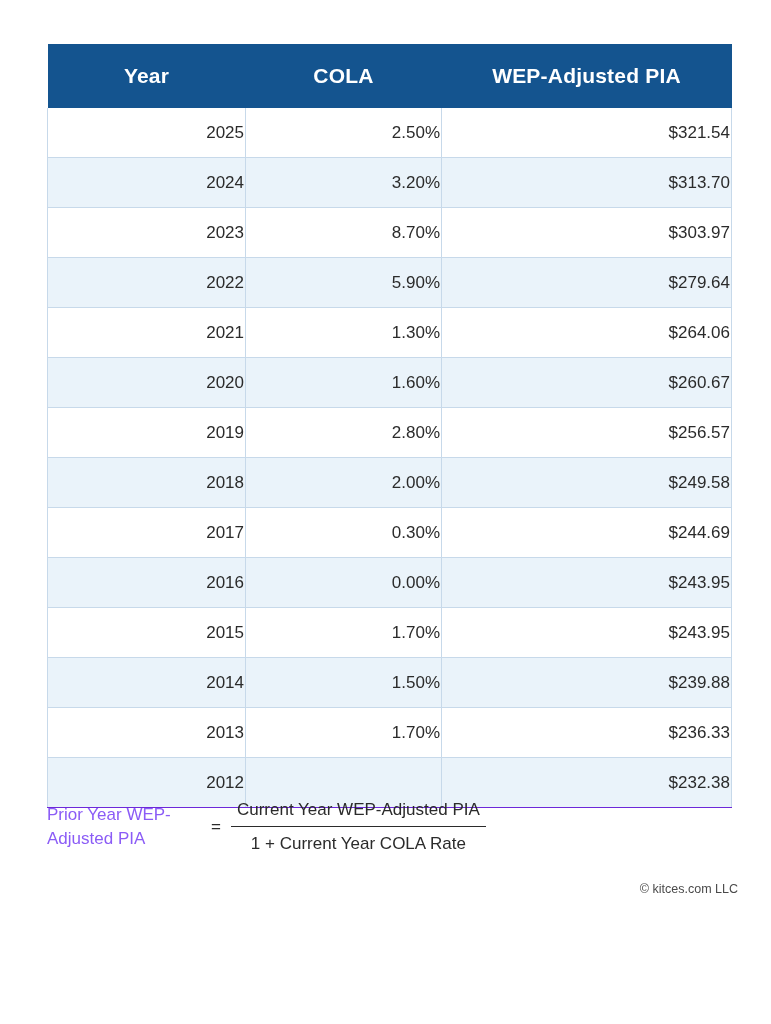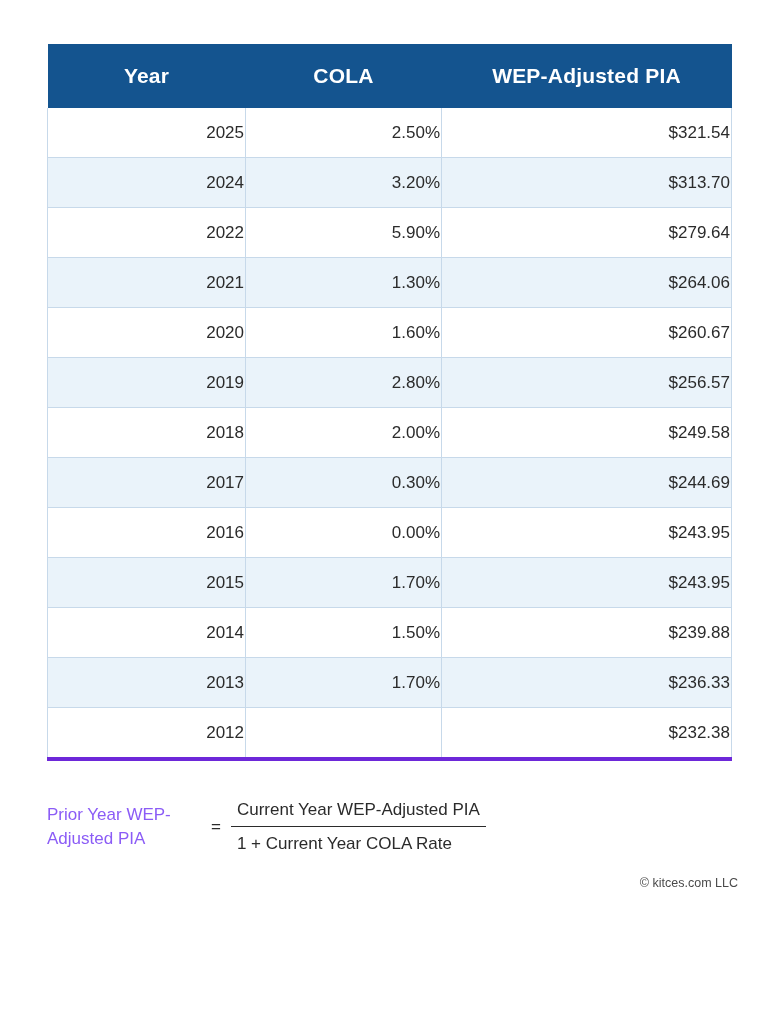--- a/index.html
+++ b/index.html
@@ -61,21 +61,21 @@
     border-bottom: 1px solid #c7d9ea;
     background: #ffffff;
   }
   table.cola-table tbody tr td:first-child {
     border-left: 1px solid #c7d9ea;
   }
   table.cola-table tbody tr:nth-child(even) td {
     background: #eaf3fa;
   }
   table.cola-table tbody tr:last-child td {
-    border-bottom: 4px solid #6d28d9;
+    border-bottom: 1px solid #6d28d9;
     padding-left: 8px;
   }
 
   .formula-block {
     position: absolute;
     left: 47px;
     top: 800px;
     width: 690px;
   }
 
@@ -101,41 +101,42 @@
   }
 
   .formula-eq {
     font-size: 17px;
     color: #2b2b2b;
     padding: 0 10px 0 4px;
   }
 
   .fraction {
     display: inline-block;
+    text-align: center;
   }
   .fraction .numer {
     font-size: 17px;
     color: #2b2b2b;
     padding: 0 6px 6px 6px;
   }
   .fraction .bar {
     height: 1px;
     background: #2b2b2b;
     width: 100%;
   }
   .fraction .denom {
     font-size: 17px;
     color: #2b2b2b;
     padding: 7px 6px 0 6px;
   }
 
   .credit {
     position: absolute;
     right: 33px;
-    bottom: 22px;
+    bottom: 16px;
     font-size: 12.5px;
     color: #4a4a4a;
     margin-top: 12px;
   }
 </style>
 </head>
 <body>
 
 <div class="page">
 
@@ -151,20 +152,25 @@
       <tbody>
         <tr>
           <td>2025</td>
           <td>2.50%</td>
           <td>$321.54</td>
         </tr>
         <tr>
           <td>2024</td>
           <td>3.20%</td>
           <td>$313.70</td>
+        </tr>
+        <tr>
+          <td>2023</td>
+          <td>8.70%</td>
+          <td>$303.97</td>
         </tr>
         <tr>
           <td>2022</td>
           <td>5.90%</td>
           <td>$279.64</td>
         </tr>
         <tr>
           <td>2021</td>
           <td>1.30%</td>
           <td>$264.06</td>

